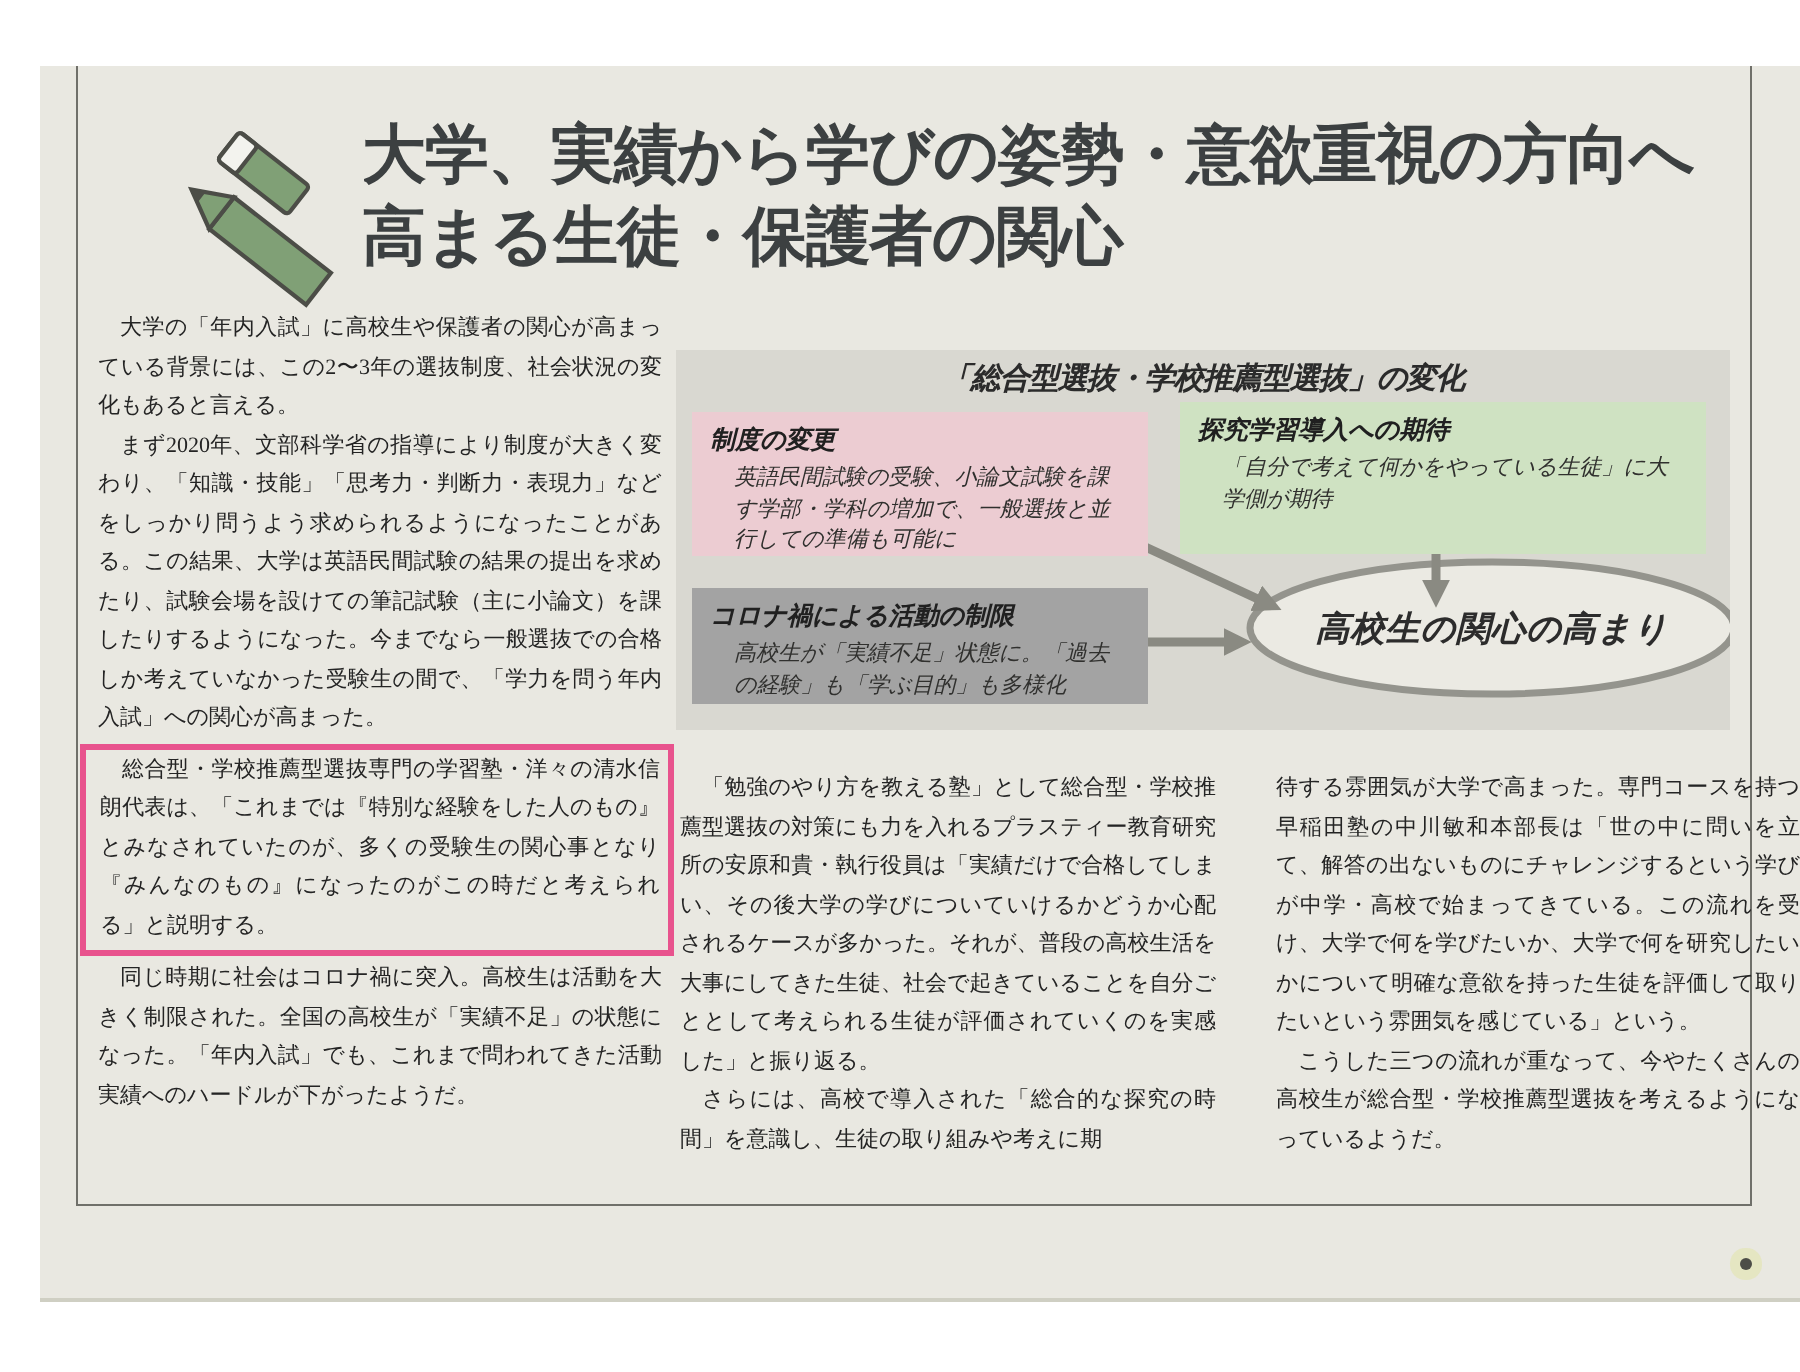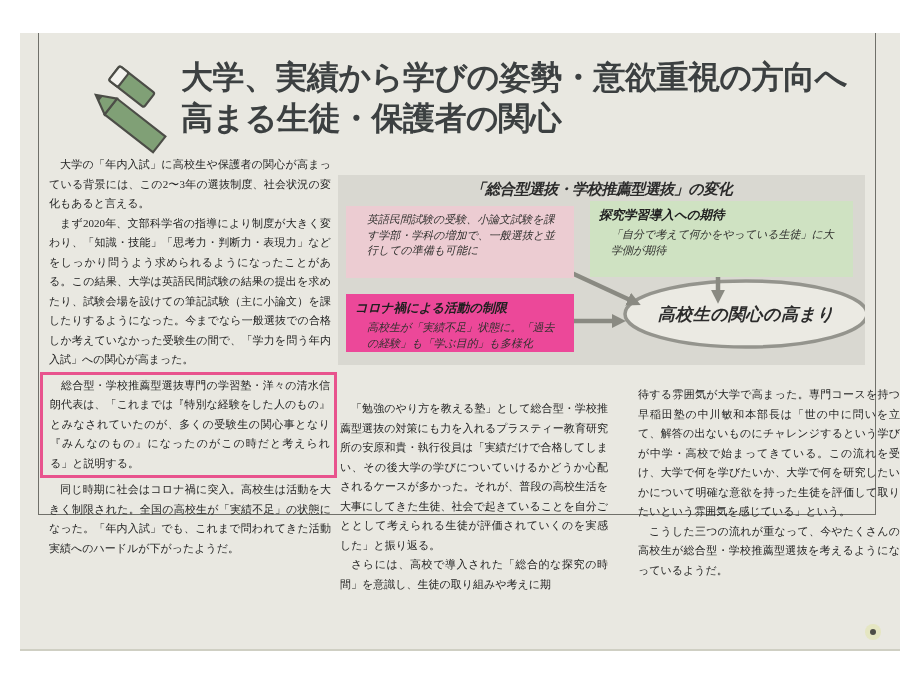--- a/index.html
+++ b/index.html
@@ -4,53 +4,53 @@
 <style>
   html,body{margin:0;padding:0;background:#ffffff;width:900px;height:686px;overflow:hidden;}
   *{box-sizing:border-box;}
   .sans{font-family:"Liberation Sans","DejaVu Sans",sans-serif;}
   body{font-family:"Liberation Sans","DejaVu Sans",sans-serif;}
 
   
   .scan{position:absolute;left:20px;top:33px;width:880px;height:618px;
         background:#e9e8e1;border-bottom:2px solid #cfcfc3;}
   
-  .frame{position:absolute;left:18px;top:0;width:838px;height:482px;
+  .frame{position:absolute;left:18px;top:0;width:838px;height:570px;
          border-left:1.5px solid #70706a;border-right:1.5px solid #70706a;
          border-bottom:1.5px solid #70706a;}
 
   
   .pencil{position:absolute;left:42px;top:24px;width:108px;height:106px;}
   .title{position:absolute;left:142px;top:24px;width:700px;
          font-family:"Liberation Sans","DejaVu Sans",sans-serif;
          font-weight:bold;font-size:32px;line-height:41px;color:#3c4041;
          letter-spacing:-0.5px;}
 
   
   .col{position:absolute;font-family:Liberation Serif, serif;
        font-size:11px;line-height:19.5px;color:#242424;
        text-align:justify;text-justify:inter-ideograph;}
   .col p{margin:0;text-indent:1em;word-break:break-all;}
   .col p.noind{text-indent:0;}
   .col-left{left:10px;top:122px;width:282px;}
-  .col-mid{left:301px;top:352px;width:268px;margin-top:14px;}
+  .col-mid{left:301px;top:352px;width:268px;}
   .col-right{left:560px;top:352px;width:262px;margin-left:39px;}
 
   .hl{border:3px solid #e8538d;margin:2px -6px 2px -9px;padding:1px 4px 2px 7px;}
 
   
   .diagram{position:absolute;left:299px;top:142px;width:527px;height:190px;
            background:#d9d8d1;font-style:italic;}
   .darrows{position:absolute;left:0;top:0;width:527px;height:190px;}
   .dtitle{position:absolute;left:0;top:5px;width:100%;text-align:center;
           font-weight:bold;font-size:15px;color:#2b2b2b;letter-spacing:-0.5px;}
   .dbox{position:absolute;padding:6px 9px 4px;}
   .dbox-pink{left:8px;top:31px;width:228px;height:72px;background:#ecccd2;}
   .dbox-green{left:252px;top:26px;width:263px;height:76px;background:#cfe2c2;}
-  .dbox-blue{left:8px;top:119px;width:228px;height:58px;background:#ec4899;}
+  .dbox-blue{left:8px;top:119px;width:228px;height:58px;background:#a3a3a3;}
   .dbox-t{font-weight:bold;font-size:12.5px;color:#202020;margin-bottom:3px;}
   .dbox-b{font-size:11px;line-height:15.5px;color:#30302e;word-break:break-all;margin-left:12px;}
   .ellipse-label{position:absolute;left:286px;top:107px;width:244px;height:64px;
                  display:flex;align-items:center;justify-content:center;
                  font-weight:bold;font-size:17px;color:#2c2c2c;letter-spacing:0.5px;}
 
   
   .page-dot{position:absolute;left:850px;top:596px;width:6px;height:6px;border-radius:50%;
             background:#4d4d47;box-shadow:0 0 0 5px rgba(226,228,170,0.55);}
 </style>
@@ -95,20 +95,21 @@
         </defs>
         <ellipse cx="408" cy="139" rx="121" ry="33" fill="#ebeae3" stroke="#94948d" stroke-width="3.5"></ellipse>
         <line x1="212" y1="88" x2="292" y2="125" stroke="#8a8a82" stroke-width="4.5" marker-end="url(#ah)"></line>
         <line x1="380" y1="92" x2="380" y2="117" stroke="#8a8a82" stroke-width="4.5" marker-end="url(#ah)"></line>
         <line x1="222" y1="146" x2="276" y2="146" stroke="#8a8a82" stroke-width="4.5" marker-end="url(#ah)"></line>
       </svg>
 
       <div class="dtitle sans">「総合型選抜・学校推薦型選抜」の変化</div>
 
       <div class="dbox dbox-pink">
+        <div class="dbox-t">制度の変更</div>
         <div class="dbox-b">英語民間試験の受験、小論文試験を課す学部・学科の増加で、一般選抜と並行しての準備も可能に</div>
       </div>
 
       <div class="dbox dbox-green">
         <div class="dbox-t">探究学習導入への期待</div>
         <div class="dbox-b">「自分で考えて何かをやっている生徒」に大学側が期待</div>
       </div>
 
       <div class="dbox dbox-blue">
         <div class="dbox-t">コロナ禍による活動の制限</div>

